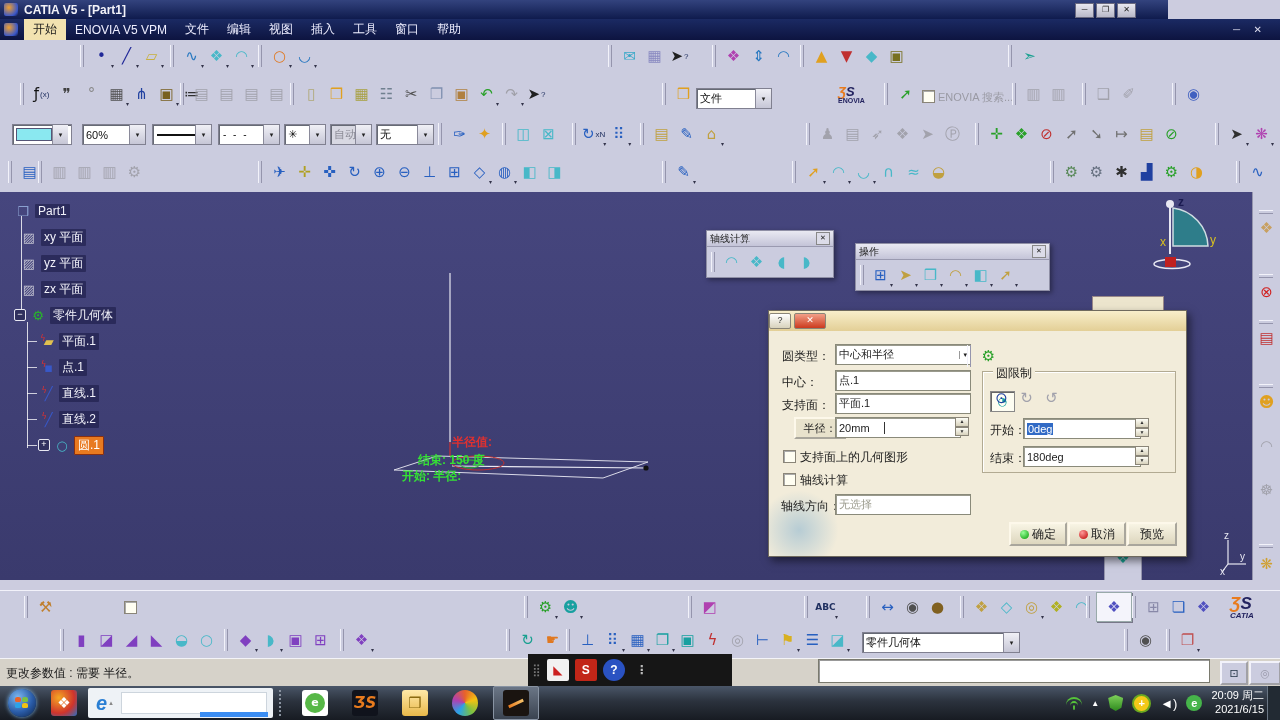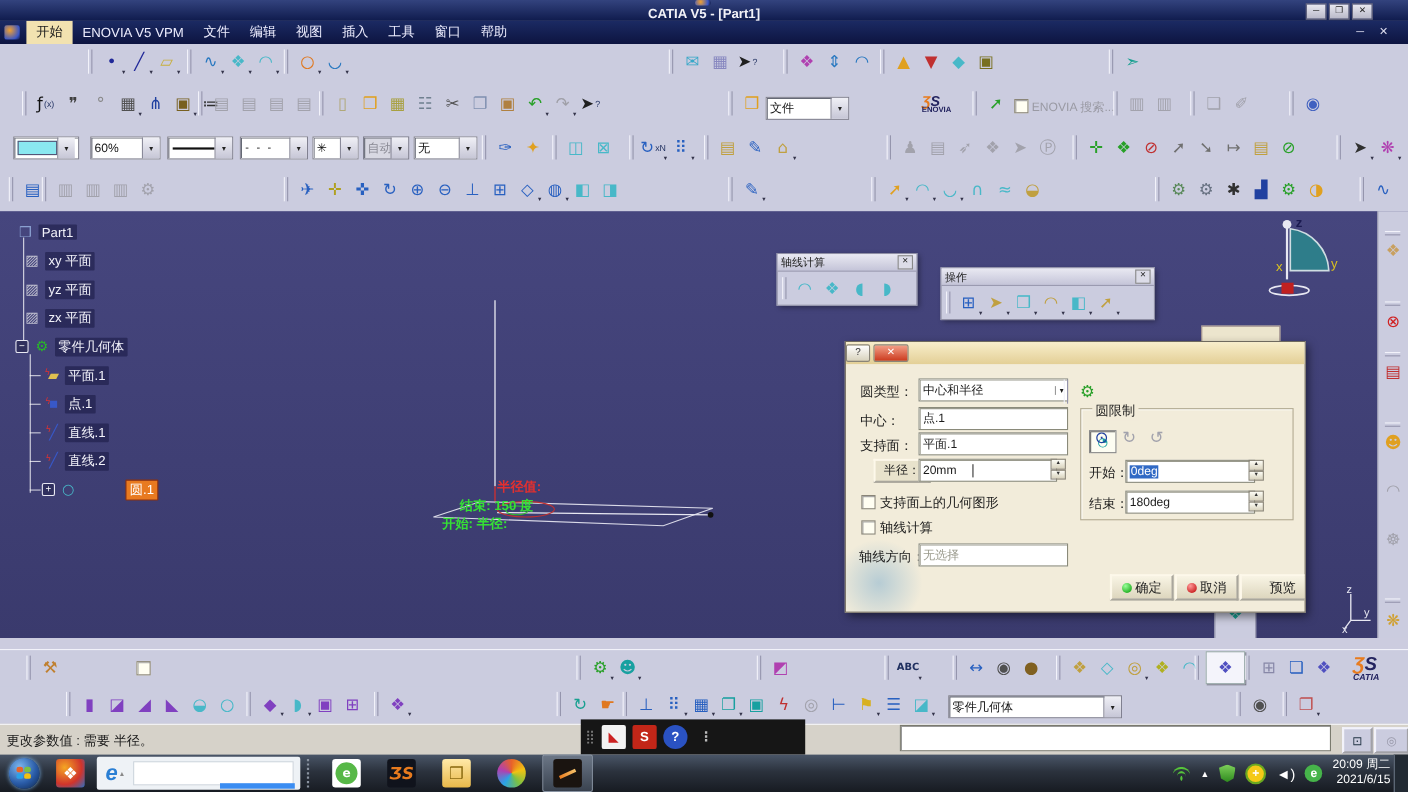--- a/index.html
+++ b/index.html
@@ -1,20 +1,20 @@
 <!DOCTYPE html>
 <html><head>
 <meta charset="utf-8">
 <style>
   html,body{margin:0;padding:0;width:1280px;height:720px;overflow:hidden;
     font-family:"Liberation Sans","DejaVu Sans",sans-serif;background:#ccccdf;position:relative;}
   .abs{position:absolute;}
   
-  .titlebar{left:0;top:0;width:1280px;height:19px;background:linear-gradient(180deg,#33437e,#0f1b4d);
-    display:flex;align-items:center;color:#f2f2f8;font-size:12px;font-weight:bold;flex-direction:column;}
+  .titlebar{left:0;top:0;width:1168px;height:19px;background:linear-gradient(180deg,#33437e,#0f1b4d);
+    display:flex;align-items:center;color:#f2f2f8;font-size:12px;font-weight:bold;}
   .appicon{width:14px;height:13px;margin:0 6px 0 4px;border-radius:2px;
     background:radial-gradient(circle at 35% 35%,#f0a030,#3a57c8 70%,#101840);}
   .wbtns{position:absolute;right:32px;top:3px;display:flex;gap:2px;}
   .wbtn{width:17px;height:13px;background:linear-gradient(#e8e8f0,#b8b8c8);border:1px solid #6a6a80;
     font-size:8px;line-height:12px;text-align:center;color:#222;font-weight:normal;}
   .menubar{left:0;top:19px;width:1280px;height:21px;background:linear-gradient(180deg,#1b2a63,#0d1440);
     display:flex;align-items:center;color:#eef;font-size:12px;}
   .menuitem{padding:2px 9px;cursor:default;}
   .menuitem.active{background:#f2e2b0;color:#1a1a1a;}
   .menu-min{position:absolute;right:40px;color:#dde;font-size:10px;}
@@ -50,21 +50,21 @@
   .trow{position:relative;height:26px;display:flex;align-items:center;font-size:12px;color:#f2f2fa;}
   .trow.lvl0{padding-left:14px;}
   .trow.lvl1{padding-left:20px;}
   .trow.lvl2{padding-left:38px;}
   .trow.lvl2::before{content:"";position:absolute;left:27px;top:13px;width:10px;border-top:1px solid rgba(255,255,255,.75);}
   .exp{width:10px;height:10px;border:1px solid #e8e8f2;background:#30305e;color:#fff;font-size:9px;line-height:8px;
     text-align:center;margin-right:3px;border-radius:2px;}
   .tic{width:18px;text-align:center;font-size:13px;margin-right:3px;font-family:"DejaVu Sans",sans-serif;}
   .tic .pre{font-size:8px;color:#e03030;margin-right:-2px;vertical-align:top;}
   .tlb{background:rgba(24,24,66,.55);padding:0 3px;border-radius:1px;white-space:nowrap;}
-  .tlb.hl{background:#e87a20;color:#fff;border:1px solid #8a3010;margin-left:40px;}
+  .tlb.hl{background:#e87a20;color:#fff;border:1px solid #8a3010;}
   .tline{position:absolute;border-left:1px solid rgba(255,255,255,.8);width:0;}
   
   .fltb{position:absolute;background:#cbccdf;border:1px solid #8f8fa5;box-shadow:2px 2px 5px rgba(0,0,0,.4);}
   .fltb .hd{height:15px;display:flex;align-items:center;background:linear-gradient(#e9e9f2,#c4c4d8);
     font-size:10px;color:#222;padding:0 3px;border-bottom:1px solid #9a9ab0;}
   .fltb .hd .ttl{flex:1;}
   .fltb .hd .x{width:12px;height:11px;border:1px solid #888;background:#dcdce8;font-size:7px;line-height:10px;text-align:center;}
   .fltb .bd{display:flex;align-items:center;padding:2px 4px;}
   .fltb .bd::before{content:"";width:2px;height:20px;border-left:1px solid #f2f2fa;border-right:1px solid #9595ad;margin-right:4px;}
   
@@ -855,21 +855,21 @@
     </div>
 
   <div class="okbtn" style="left:240px;top:211px;width:54px;">
     <span class="dot" style="background:radial-gradient(circle at 35% 30%,#9f9,#090);"></span>
     <span>确定</span>
     </div>
   <div class="okbtn" style="left:299px;top:211px;width:54px;">
     <span class="dot" style="background:radial-gradient(circle at 35% 30%,#f99,#b00);"></span>
     <span>取消</span>
     </div>
-  <div class="okbtn" style="left:358px;top:211px;width:46px;padding-left:14px;">
+  <div class="okbtn" style="left:358px;top:211px;width:46px;">
     <span>预览</span>
     </div>
 </div>
 
 <div class="abs bar" style="top:590px;height:34px;border-top:1px solid #f2f2fa;">
   <div class="grp" style="left:24px">
       <span class="ic">
         <span class="g" style="color: rgb(192, 128, 48);">⚒</span>
       </span>
     </div>

